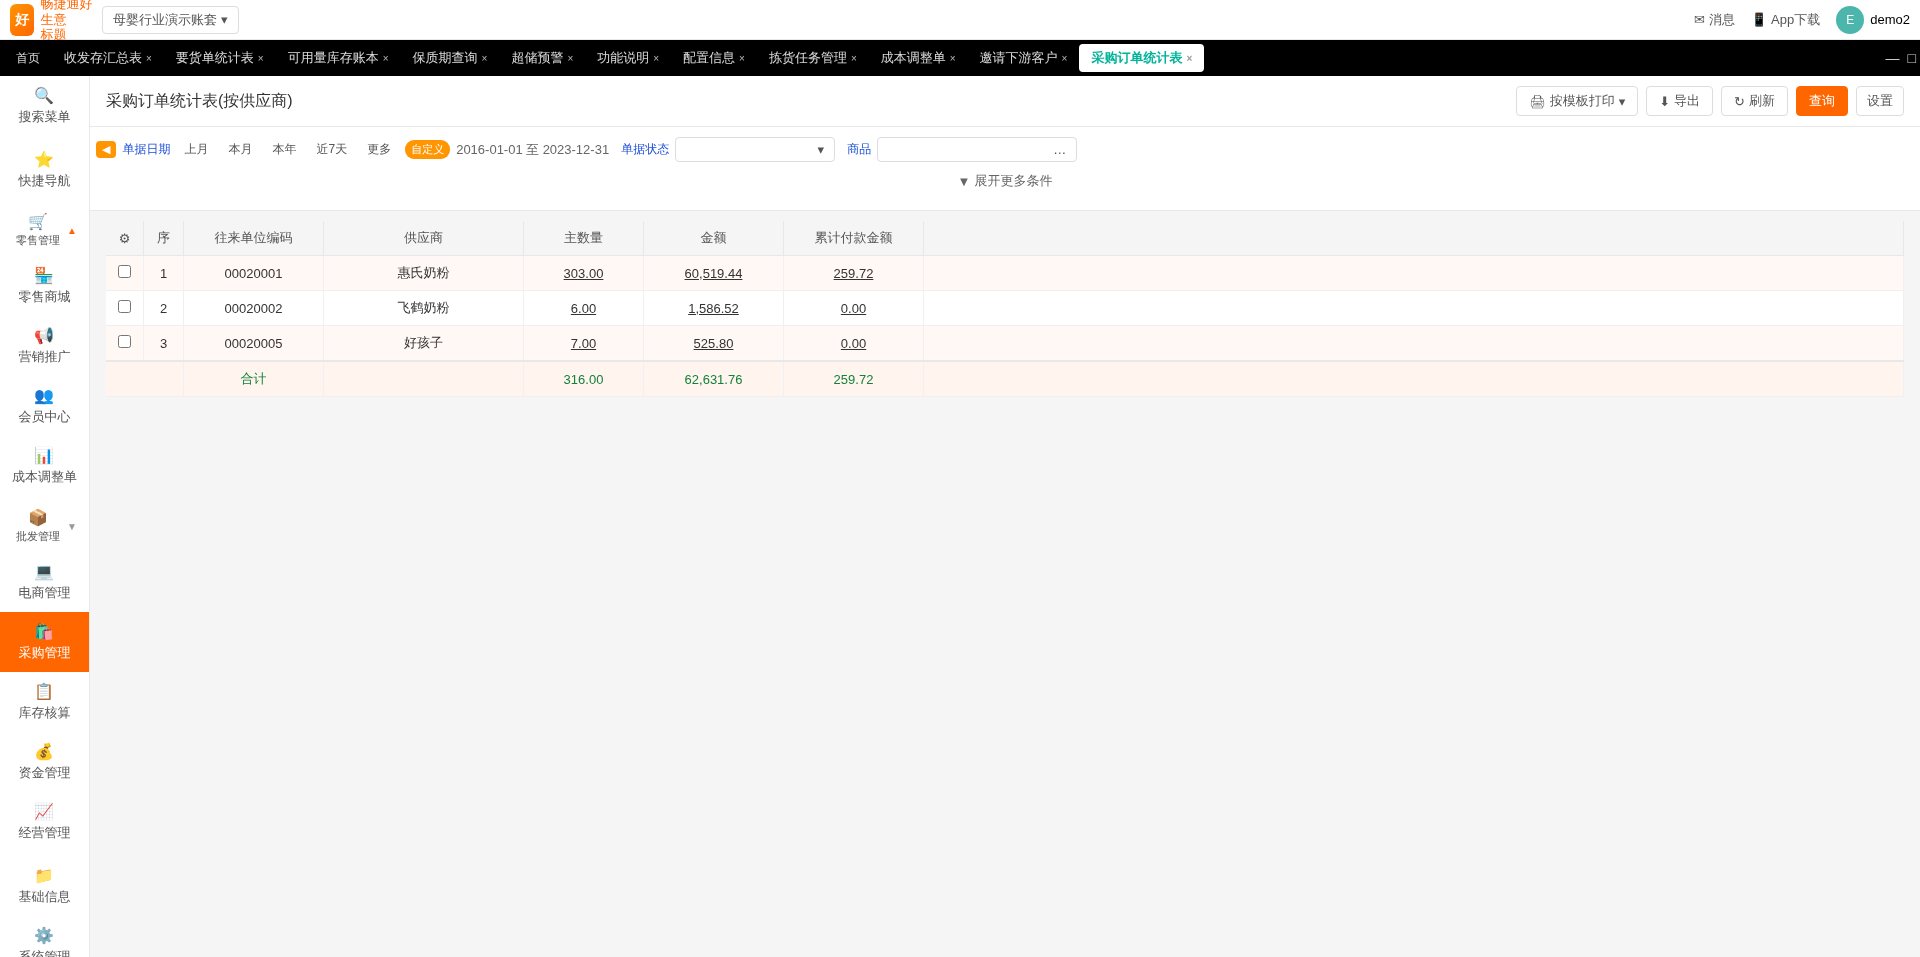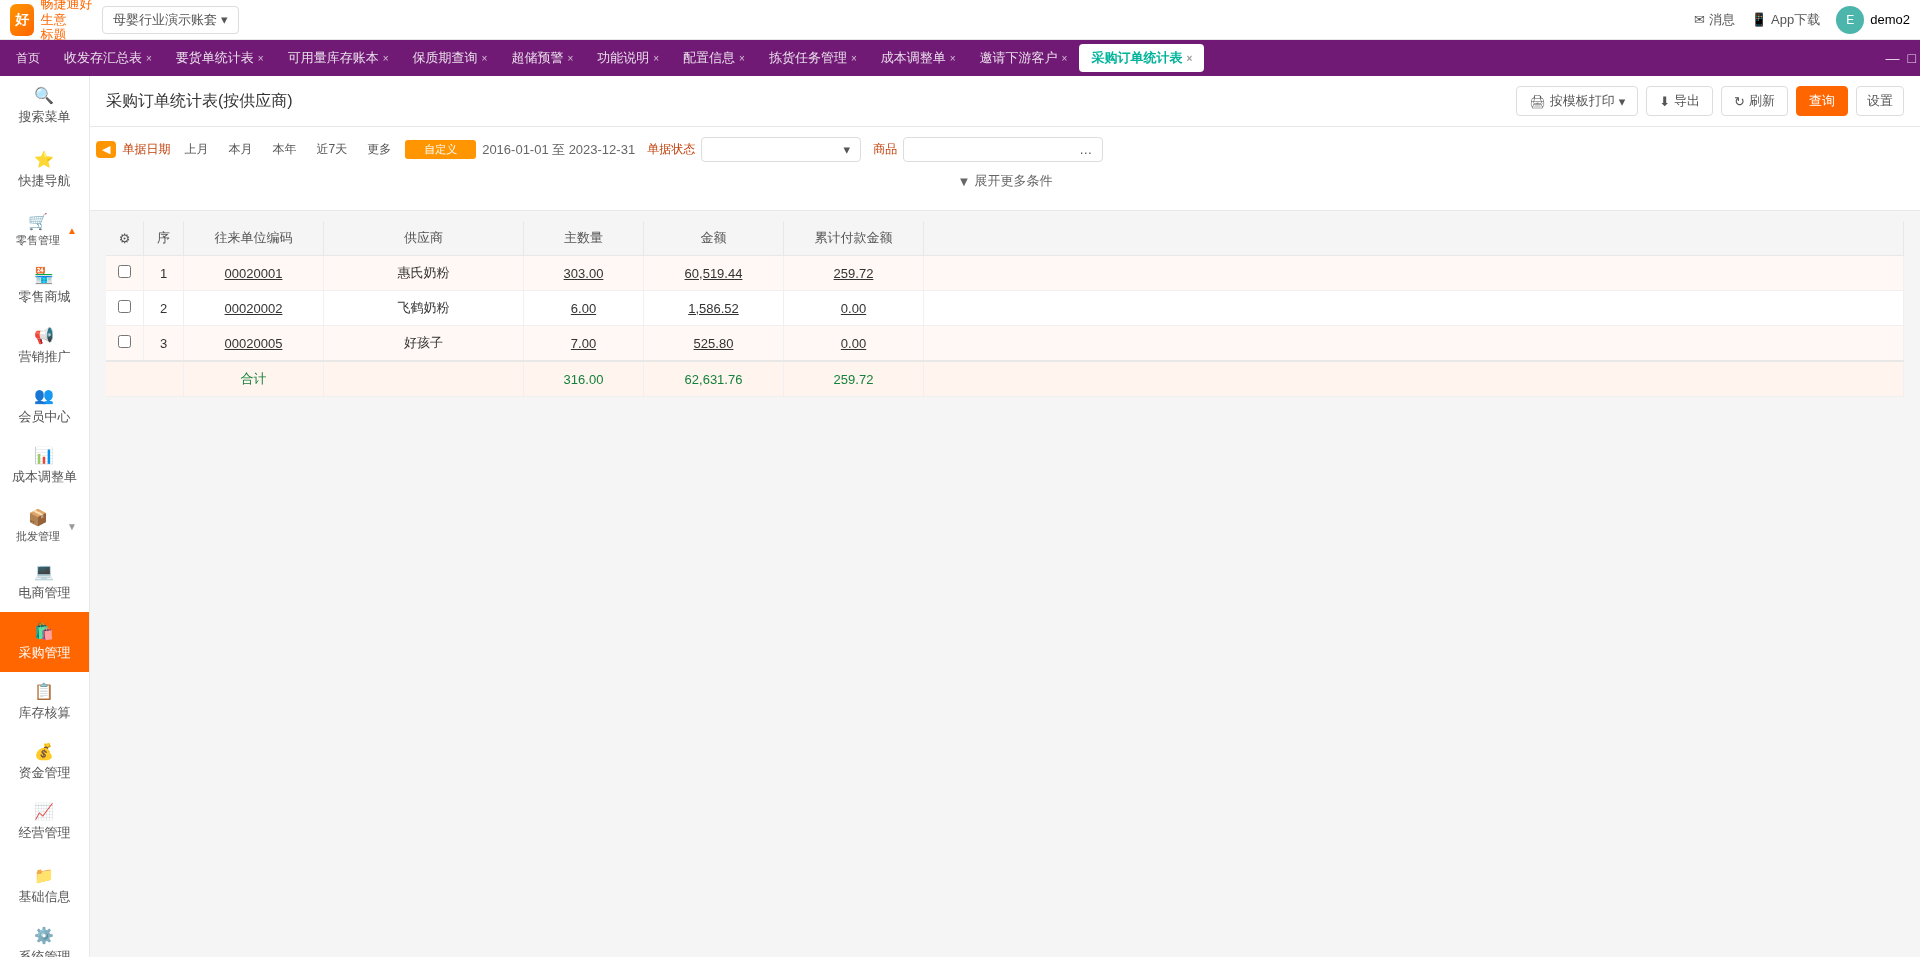--- a/index.html
+++ b/index.html
@@ -9,21 +9,21 @@
     #topbar { display: flex; align-items: center; height: 40px; background: #fff; border-bottom: 1px solid #e8e8e8; padding: 0 10px; }
     #logo { display: flex; align-items: center; gap: 6px; width: 90px; }
     #logo-icon { width: 32px; height: 32px; border-radius: 6px; background: linear-gradient(135deg, #ff9500, #ff6600); display: flex; align-items: center; justify-content: center; color: white; font-size: 14px; font-weight: bold; }
     #logo-text { font-size: 11px; color: #ff6600; line-height: 1.2; }
     #workspace-selector { display: flex; align-items: center; gap: 4px; padding: 4px 10px; border: 1px solid #ddd; border-radius: 4px; cursor: pointer; color: #555; font-size: 12px; margin-left: 2px; }
     #topbar-right { margin-left: auto; display: flex; align-items: center; gap: 16px; }
     .topbar-btn { display: flex; align-items: center; gap: 4px; cursor: pointer; color: #555; font-size: 12px; }
     #user-avatar { width: 28px; height: 28px; border-radius: 50%; background: #4db6ac; display: flex; align-items: center; justify-content: center; color: white; font-size: 12px; }
 
     
-    #navtabs { display: flex; align-items: center; background: #701a75; height: 36px; padding: 0 4px; overflow: hidden; }
+    #navtabs { display: flex; align-items: center; background: #000000; height: 36px; padding: 0 4px; overflow: hidden; }
     .nav-tab { display: flex; align-items: center; gap: 4px; padding: 0 12px; height: 28px; color: rgba(255,255,255,0.85); cursor: pointer; white-space: nowrap; font-size: 12px; border-radius: 4px; position: relative; }
     .nav-tab.active { background: #fff; color: #00b39a; font-weight: bold; }
     .nav-tab .close-x { font-size: 10px; color: rgba(255,255,255,0.7); cursor: pointer; }
     .nav-tab.active .close-x { color: #999; }
     .nav-tab-home { font-size: 12px; }
     #navtabs-right { margin-left: auto; display: flex; align-items: center; gap: 8px; }
     .nav-tab-close-btn { color: rgba(255,255,255,0.8); cursor: pointer; font-size: 14px; }
 
     
     #main-layout { display: flex; flex: 1; overflow: hidden; }
@@ -43,39 +43,39 @@
     #page-title { font-size: 16px; font-weight: normal; color: #333; }
     #page-actions { display: flex; align-items: center; gap: 8px; }
     .action-btn { display: flex; align-items: center; gap: 4px; padding: 5px 12px; border: 1px solid #ddd; border-radius: 4px; cursor: pointer; background: #fff; color: #555; font-size: 12px; }
     .btn-primary { background: #ff6600; color: white; border-color: #ff6600; }
     .btn-setting { padding: 5px 10px; }
 
     
     #filter-bar { background: #fff; padding: 10px 16px; border-bottom: 1px solid #e8e8e8; }
     .filter-row { display: flex; align-items: center; gap: 12px; flex-wrap: wrap; }
     .filter-group { display: flex; align-items: center; gap: 6px; }
-    .filter-label { color: #c2410c; font-size: 12px; white-space: nowrap; }
+    .filter-label { color: #1d4ed8; font-size: 12px; white-space: nowrap; }
     .date-shortcuts { display: flex; gap: 4px; }
     .date-shortcut { padding: 2px 8px; cursor: pointer; color: #555; font-size: 12px; border-radius: 3px; }
-    .date-badge { background: #ff9500; color: white; padding: 2px 19px; border-radius: 3px; font-size: 11px; cursor: pointer; }
+    .date-badge { background: #ff9500; color: white; padding: 2px 6px; border-radius: 9px; font-size: 11px; cursor: pointer; }
     .date-range { color: #666; font-size: 12px; }
     .filter-select { display: flex; align-items: center; gap: 4px; padding: 4px 10px; border: 1px solid #ddd; border-radius: 4px; min-width: 160px; cursor: pointer; background: #fff; color: #555; font-size: 12px; }
     .filter-input { display: flex; align-items: center; gap: 4px; padding: 4px 10px; border: 1px solid #ddd; border-radius: 4px; min-width: 200px; cursor: pointer; background: #fff; color: #555; font-size: 12px; }
     .expand-row { display: flex; justify-content: center; padding: 6px; }
     .expand-btn { display: flex; align-items: center; gap: 4px; color: #666; font-size: 12px; cursor: pointer; padding: 4px 12px; }
     #toggle-collapse { background: #ff9500; color: white; border-radius: 4px; padding: 2px 6px; cursor: pointer; font-size: 11px; margin-right: -6px; margin-left: -10px; }
 
     
     #table-wrapper { flex: 1; overflow: auto; padding: 10px 16px; display: flex; flex-direction: column; }
     .data-table { width: 100%; border-collapse: collapse; background: #fff; }
     .data-table th { background: #f5f5f5; padding: 8px 12px; text-align: center; font-weight: normal; color: #555; border-bottom: 1px solid #e8e8e8; border-right: 1px solid #e8e8e8; font-size: 13px; }
     .data-table td { padding: 8px 12px; text-align: center; border-bottom: 1px solid #f0f0f0; border-right: 1px solid #f0f0f0; font-size: 13px; color: #333; }
     .data-table tr.row-odd { background: #fff8f4; }
     .data-table tr.row-even { background: #fff; }
-    .cell-link { color: #1890ff; text-decoration: underline; cursor: pointer; }
+    .cell-link { color: #1890ff; cursor: pointer; }
     .cell-num { color: #1890ff; text-decoration: underline; cursor: pointer; }
     .th-gear { width: 32px; }
     .col-seq { width: 40px; }
     .col-code { width: 140px; }
     .col-supplier { width: 200px; }
     .col-qty { width: 120px; }
     .col-amount { width: 140px; }
     .col-paid { width: 140px; }
 
     

